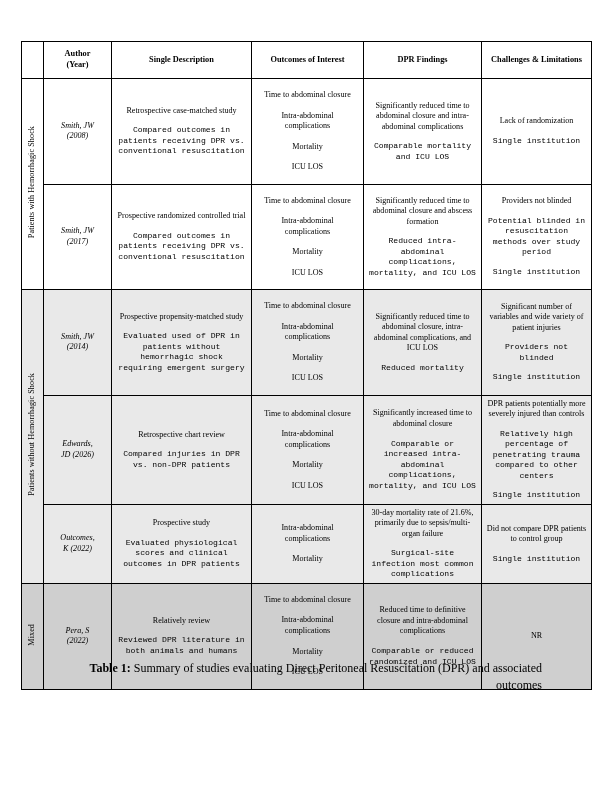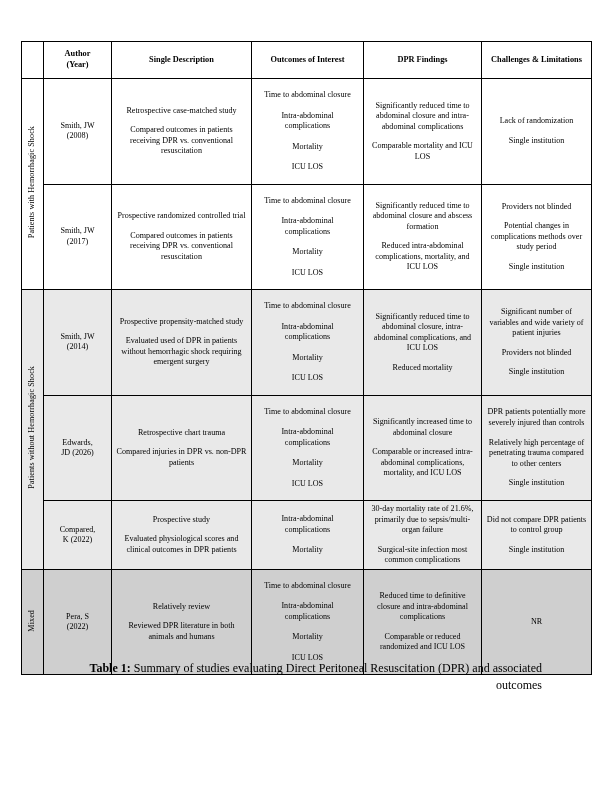--- a/index.html
+++ b/index.html
@@ -65,23 +65,23 @@
   .group-rot {
     writing-mode: vertical-rl;
     transform: rotate(180deg);
     white-space: nowrap;
     font-size: 8.1px;
     letter-spacing: 0.1px;
     display: inline-block;
     line-height: 1;
     margin: 0 auto;
   }
-  td.author-cell { font-size: 8.1px; }
+  td.author-cell { font-size: 8.1px; font-style: italic; }
   .cell-para { margin: 0; }
-  .cell-para + .cell-para { margin-top: 9px; }
+  .cell-para + .cell-para { margin-top: 9px; font-family: Liberation Mono, monospace; }
   .out-line { margin: 8px; }
   .out-line + .out-line { margin-top: 10px; }
 
   
   tr.shade-light > td { background: #e9e9e9; }
   tr.shade-dark > td  { background: #cfcfcf; }
   tr.shade-none > td  { background: #ffffff; }
 
   .caption {
     position: absolute;
@@ -156,21 +156,21 @@
               <div class="out-line">Intra-abdominal complications</div>
               <div class="out-line">Mortality</div>
               <div class="out-line">ICU LOS</div>
             </td>
             <td>
               <div class="cell-para">Significantly reduced time to abdominal closure and abscess formation</div>
               <div class="cell-para">Reduced intra-abdominal complications, mortality, and ICU LOS</div>
             </td>
             <td>
               <div class="cell-para">Providers not blinded</div>
-              <div class="cell-para">Potential changes in complications methods over study period</div>
+              <div class="cell-para">Potential blinded in resuscitation methods over study period</div>
               <div class="cell-para">Single institution</div>
             </td>
           </tr>
           <tr class="shade-light">
             <td class="group-cell" rowspan="3"><span class="group-rot">Patients without Hemorrhagic Shock</span></td>
             <td class="author-cell"><span>Smith, JW</span><br><span>(2014)</span></td>
             <td>
               <div class="cell-para">Prospective propensity-matched study</div>
               <div class="cell-para">Evaluated used of DPR in patients without hemorrhagic shock requiring emergent surgery</div>
             </td>
@@ -186,41 +186,41 @@
             </td>
             <td>
               <div class="cell-para">Significant number of variables and wide variety of patient injuries</div>
               <div class="cell-para">Providers not blinded</div>
               <div class="cell-para">Single institution</div>
             </td>
           </tr>
           <tr class="shade-light">
             <td class="author-cell"><span>Edwards,</span><br><span>JD (2026)</span></td>
             <td>
-              <div class="cell-para">Retrospective chart trauma</div>
+              <div class="cell-para">Retrospective chart review</div>
               <div class="cell-para">Compared injuries in DPR vs. non-DPR patients</div>
             </td>
             <td>
               <div class="out-line">Time to abdominal closure</div>
               <div class="out-line">Intra-abdominal complications</div>
               <div class="out-line">Mortality</div>
               <div class="out-line">ICU LOS</div>
             </td>
             <td>
               <div class="cell-para">Significantly increased time to abdominal closure</div>
               <div class="cell-para">Comparable or increased intra-abdominal complications, mortality, and ICU LOS</div>
             </td>
             <td>
               <div class="cell-para">DPR patients potentially more severely injured than controls</div>
               <div class="cell-para">Relatively high percentage of penetrating trauma compared to other centers</div>
               <div class="cell-para">Single institution</div>
             </td>
           </tr>
           <tr class="shade-light">
-            <td class="author-cell"><span>Compared,</span><br><span>K (2022)</span></td>
+            <td class="author-cell"><span>Outcomes,</span><br><span>K (2022)</span></td>
             <td>
               <div class="cell-para">Prospective study</div>
               <div class="cell-para">Evaluated physiological scores and clinical outcomes in DPR patients</div>
             </td>
             <td>
               <div class="out-line">Intra-abdominal complications</div>
               <div class="out-line">Mortality</div>
             </td>
             <td>
               <div class="cell-para">30-day mortality rate of 21.6%, primarily due to sepsis/multi-organ failure</div>

